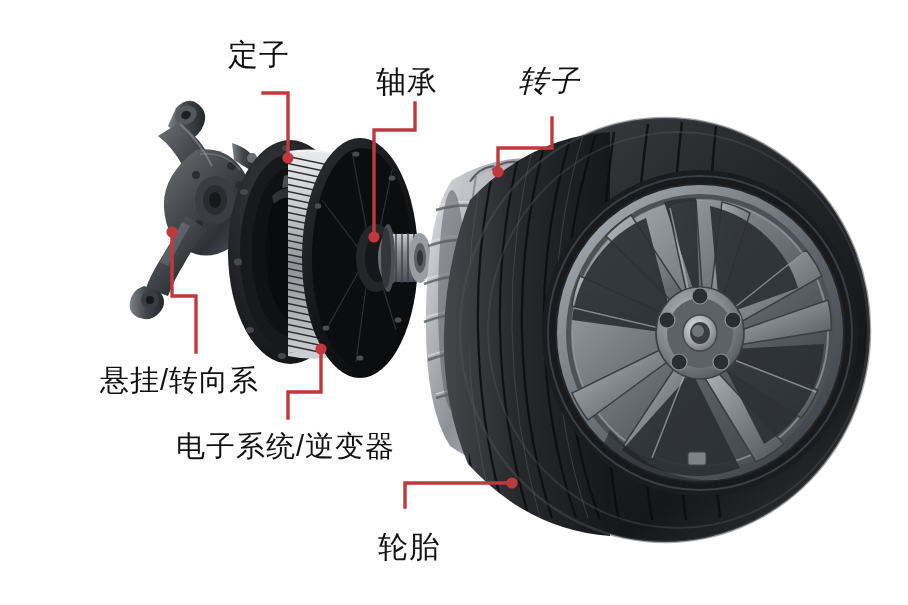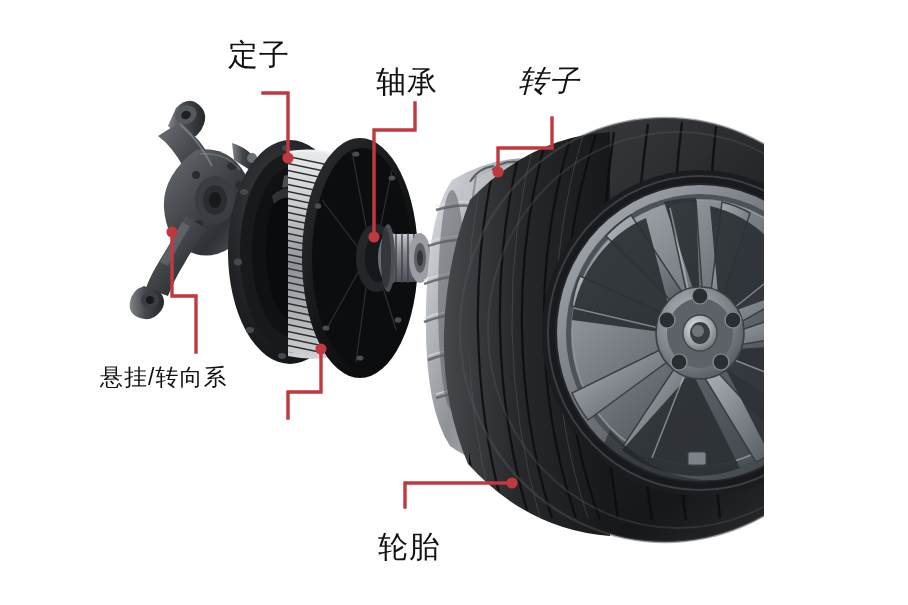--- a/index.html
+++ b/index.html
@@ -2,42 +2,42 @@
 <html><head>
 <meta charset="utf-8">
 <style>
   html,body{margin:0;padding:0;background:#fff;}
   body{
     font-family:"Liberation Sans","DejaVu Sans",sans-serif;
     -webkit-font-smoothing:antialiased;
   }
   #stage{
     position:relative;
-    width:764px;
+    width:908px;
     height:605px;
     background:#ffffff;
     overflow:hidden;
   }
   #artboard{
     position:absolute;
     inset:0;
     width:908px;
     height:605px;
   }
   .label{
     position:absolute;
     color:#111214;
     font-size:30px;
     line-height:1;
     white-space:nowrap;
     letter-spacing:1px;
     font-weight:400;
     user-select:none;
   }
-  .label.sm{font-size:23px;}
+  .label.sm{font-size:29px;}
 </style>
 </head>
 <body>
 
 <div id="stage">
 
   <svg id="artboard" viewBox="0 0 908 605">
     <defs>
 
       <linearGradient id="gKnuckle" x1="0" y1="0" x2="1" y2="1">
@@ -446,16 +446,17 @@
   </svg>
 
   <div class="label" style="left:228px; top:40px;">定子</div>
 
   <div class="label" style="left:376px; top:67px;font-family:Liberation Serif, serif;">轴承</div>
 
   <div class="label" style="left:518px; top:66px;font-style:italic;">转子</div>
 
   <div class="label sm" style="left:100px; top:366px;">悬挂/转向系</div>
 
+  <div class="label sm" style="left:176px; top:432px;">电子系统/逆变器</div>
 
   <div class="label" style="left:378px; top:520px;margin-top:12px;">轮胎</div>
 
 </div>
 
 </body></html>

